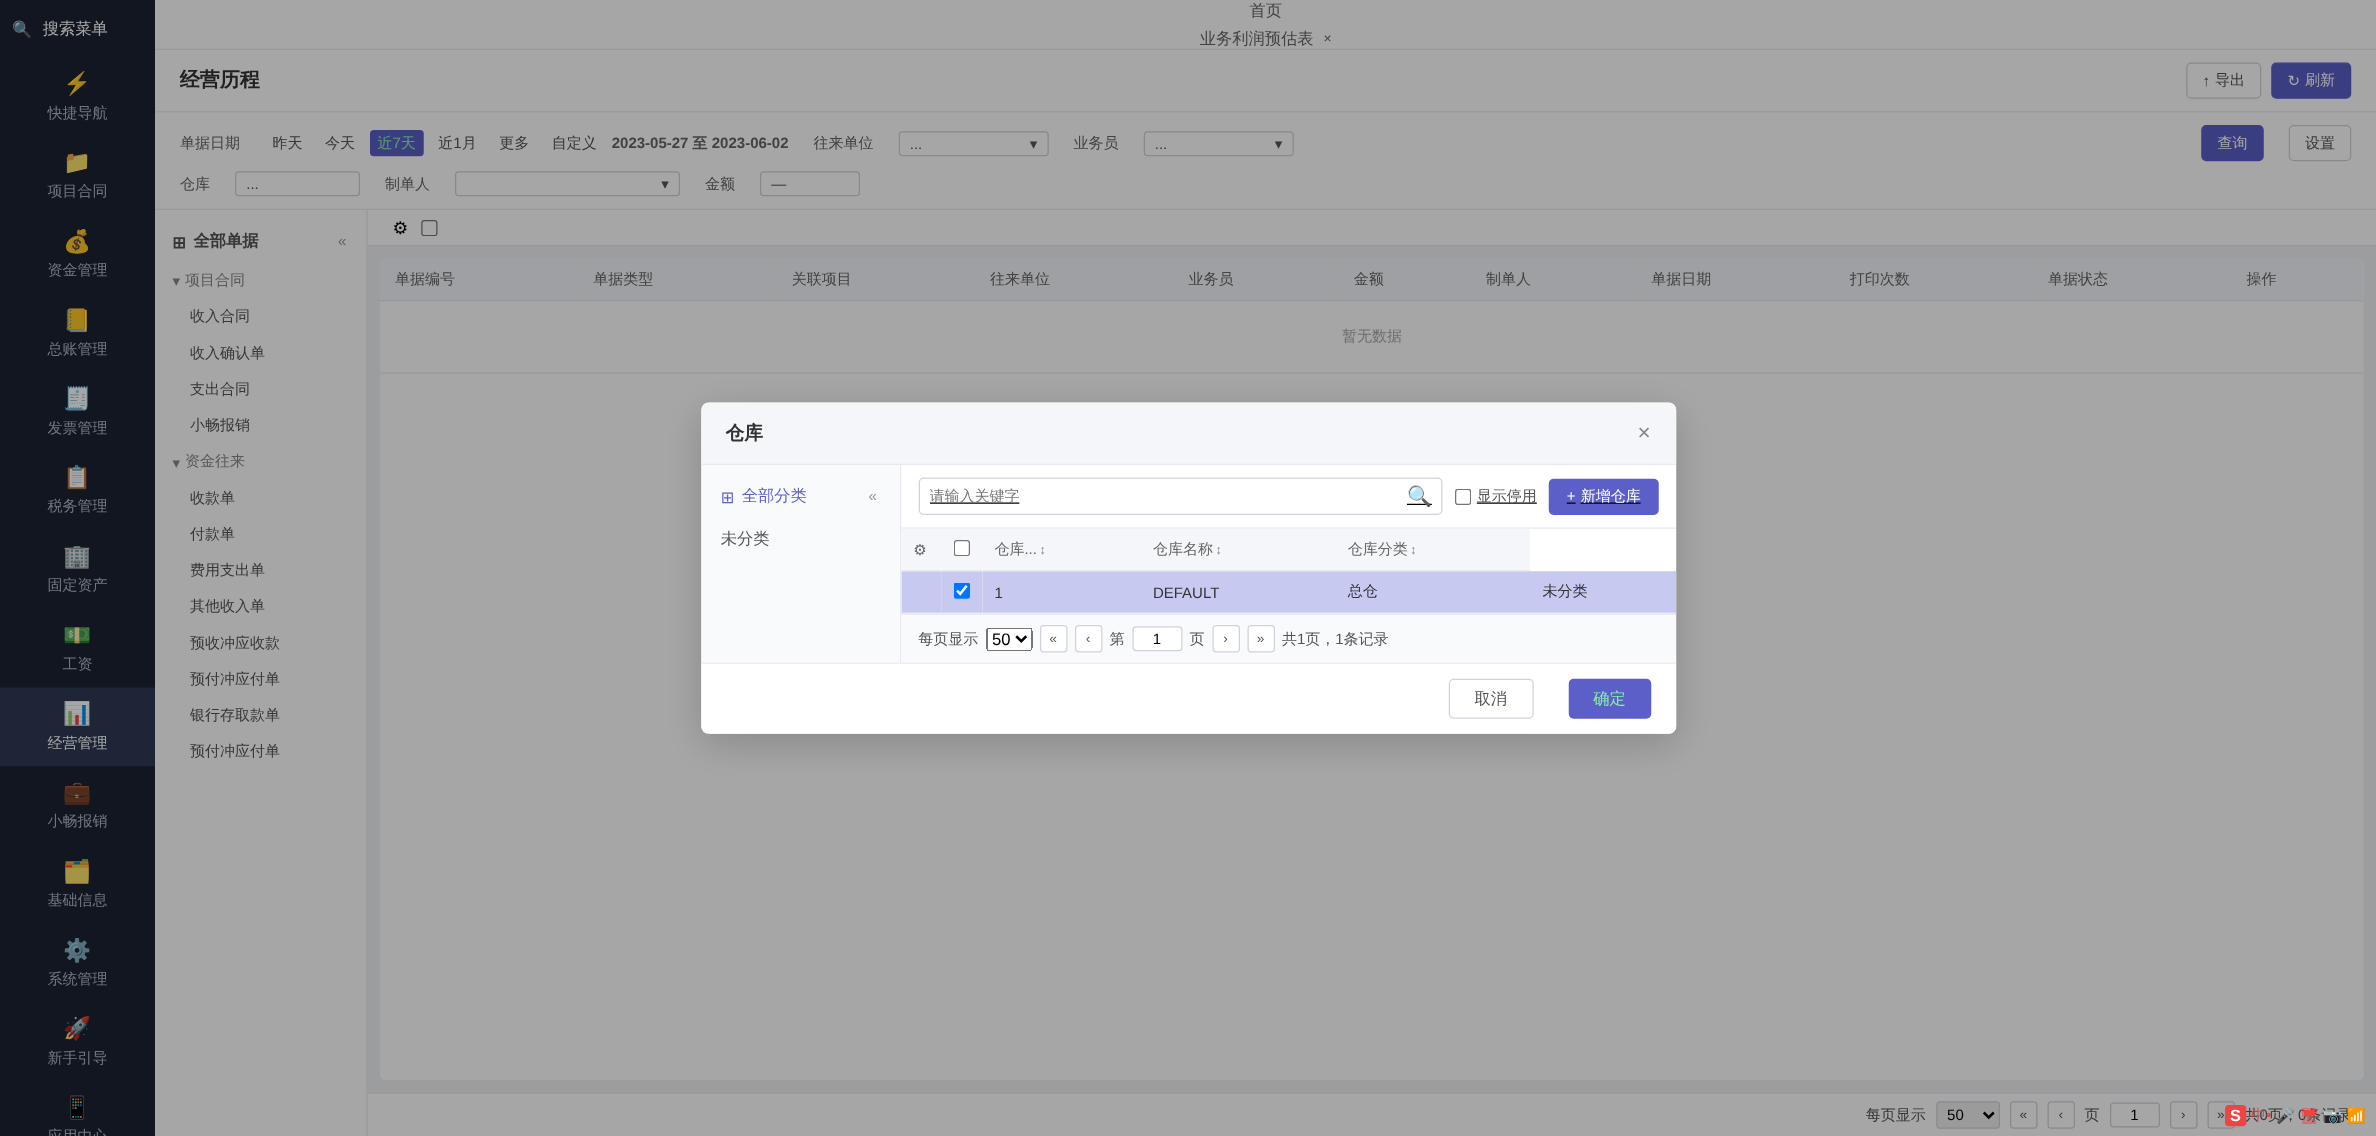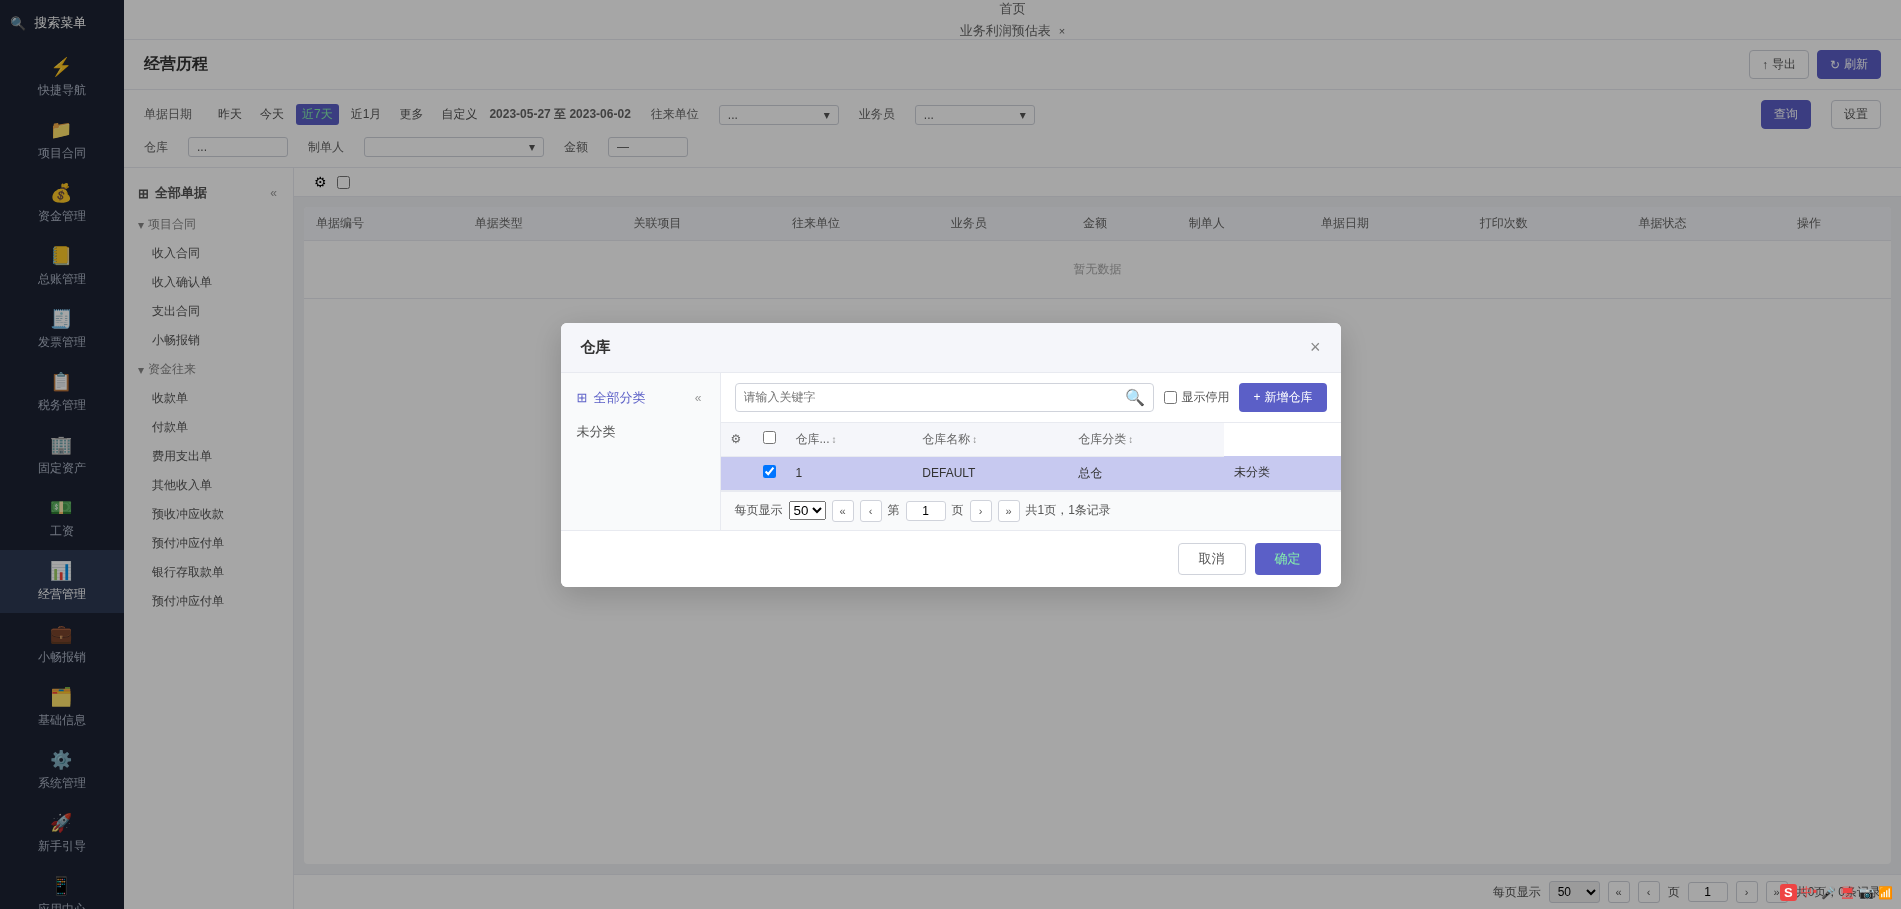--- a/index.html
+++ b/index.html
@@ -254,20 +254,21 @@
       flex-direction: column;
       overflow: hidden;
     }
 
     .dialog-toolbar {
       display: flex;
       align-items: center;
       gap: 10px;
       padding: 10px 14px;
       border-bottom: 1px solid #e8eaf0;
+      text-decoration: underline;
     }
     .search-box {
       display: flex;
       align-items: center;
       border: 1px solid #d0d3db;
       border-radius: 4px;
       padding: 4px 8px;
       flex: 1;
       gap: 6px;
       background: #fff;
@@ -704,21 +705,21 @@
             <input class="page-input" type="text" value="1" style="">
             <span>页</span>
             <span class="page-nav-btn">›</span>
             <span class="page-nav-btn">»</span>
             <span>共1页，1条记录</span>
           </div>
         </div>
       </div>
     </div>
 
-    <div style="display:flex; justify-content:flex-end; gap:9px; padding:12px 20px; border-top:1px solid #e8eaf0; background:#fff;">
+    <div style="display:flex; justify-content:flex-end; gap:28px; padding:12px 20px; border-top:1px solid #e8eaf0; background:#fff;">
       <button class="btn-cancel">取消</button>
       <button class="btn-confirm">确定</button>
     </div>
   </div>
 </div>
 
 <div class="watermark">
   <span style="background:#e44; color:#fff; border-radius:3px; padding:1px 4px; font-weight:bold; font-size:13px;">S</span>
   <span style="color:#e44; font-size:12px;">中•</span>
   <span>🎤</span>

